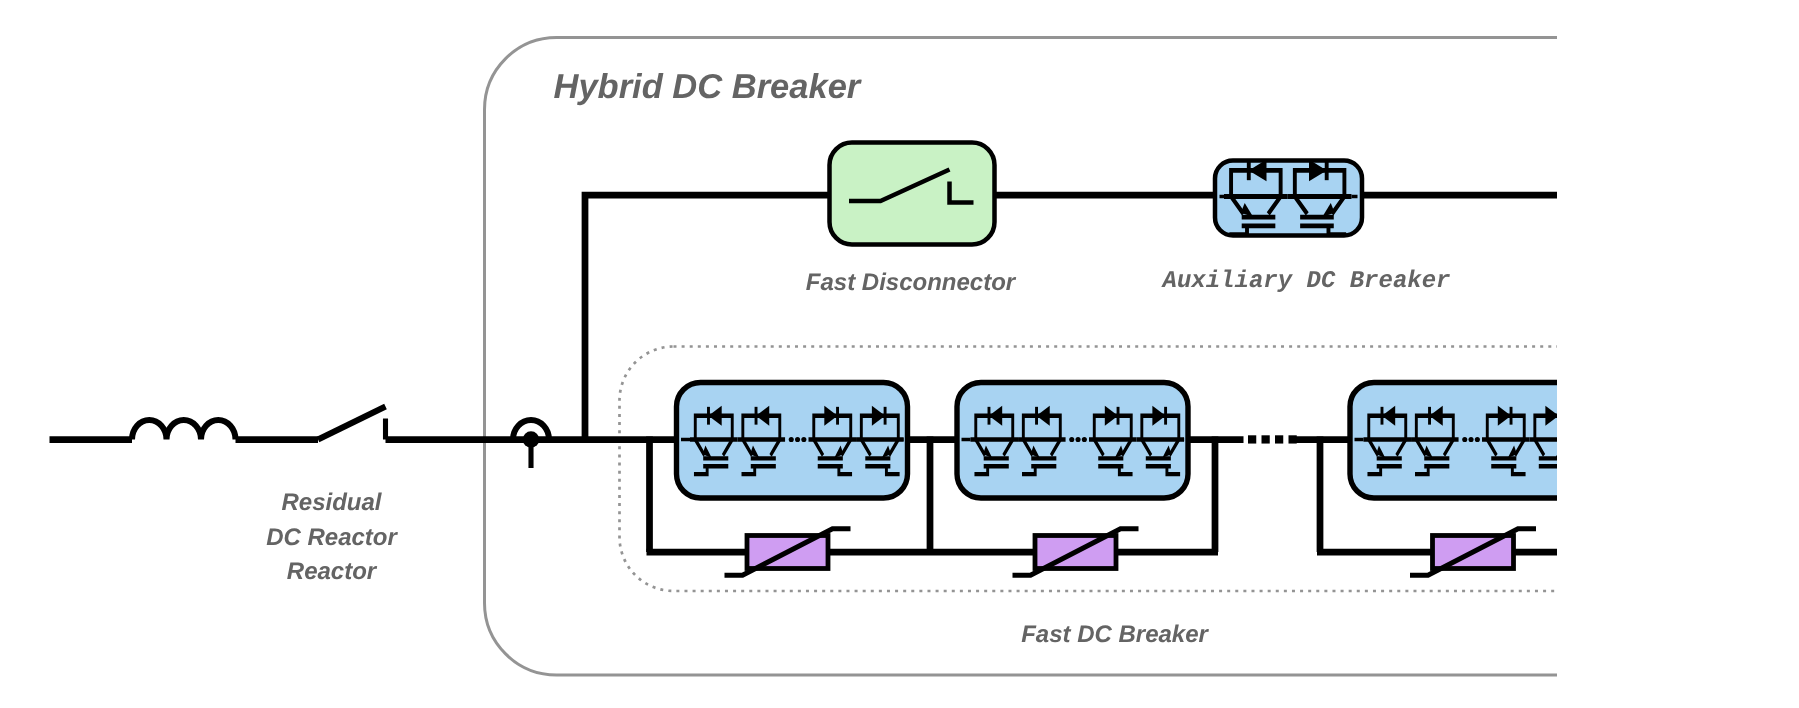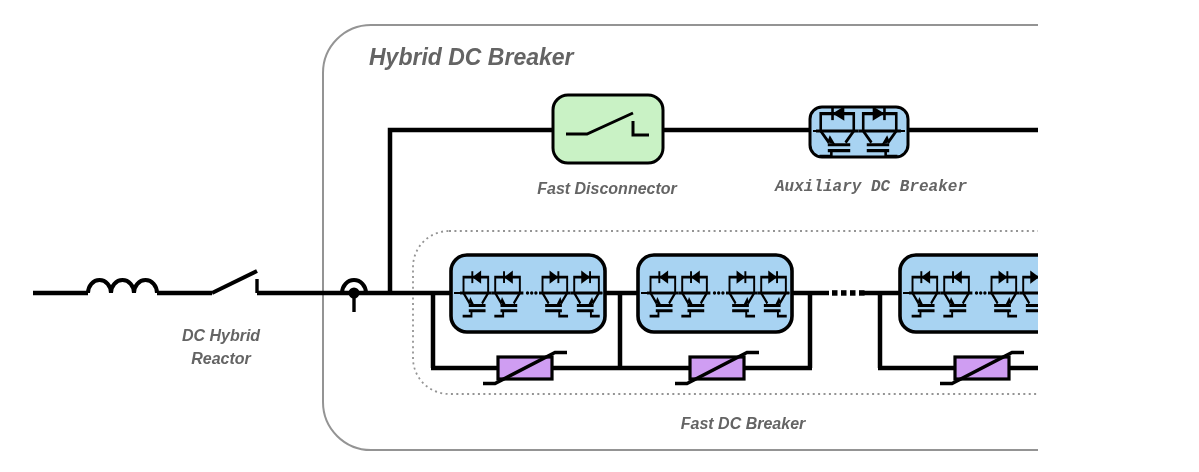--- a/index.html
+++ b/index.html
@@ -164,21 +164,22 @@
     <use href="#varistor" transform="translate(717,368)"></use>
     <use href="#varistor" transform="translate(982,368)"></use>
   </svg>
 
   <div class="lbl title" style="left:369px;top:44px;">Hybrid DC Breaker</div>
 
   <div class="lbl centered" style="left:125px;top:207px;">
   </div>
 
   <div class="lbl centered" style="left:221px;top:324px;">
-    <div>DC Hybrid</div>
+    <div>Residual</div>
+    <div>DC Reactor</div>
     <div>Reactor</div>
   </div>
 
   <div class="lbl centered" style="left:607px;top:177px;">Fast Disconnector</div>
 
   <div class="lbl centered" style="left:871px;top:176px;font-family:Liberation Mono, monospace;">Auxiliary DC Breaker</div>
 
   <div class="lbl centered" style="left:743px;top:412px;">Fast DC Breaker</div>
 </div>
 

